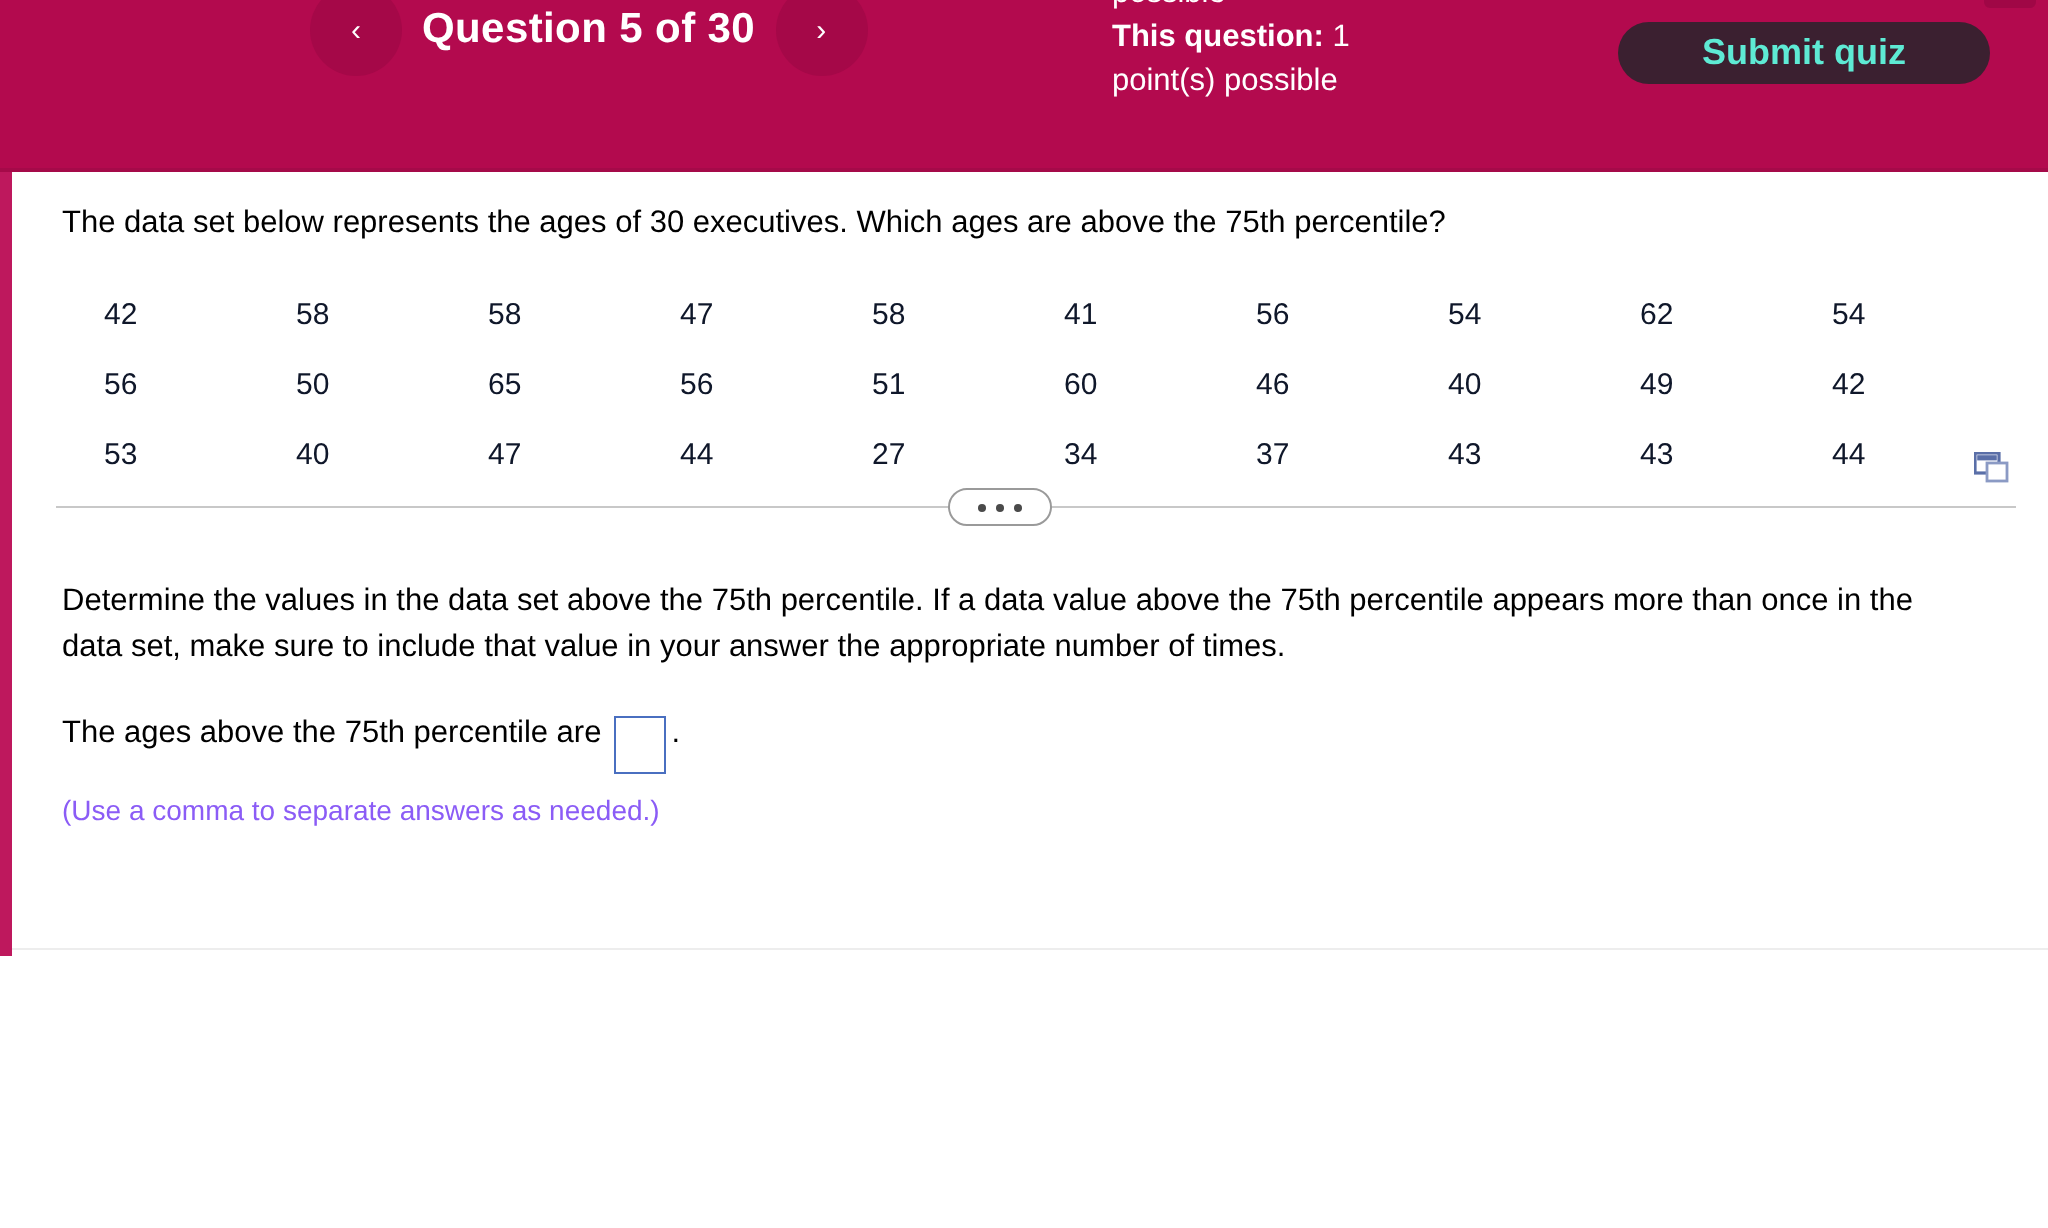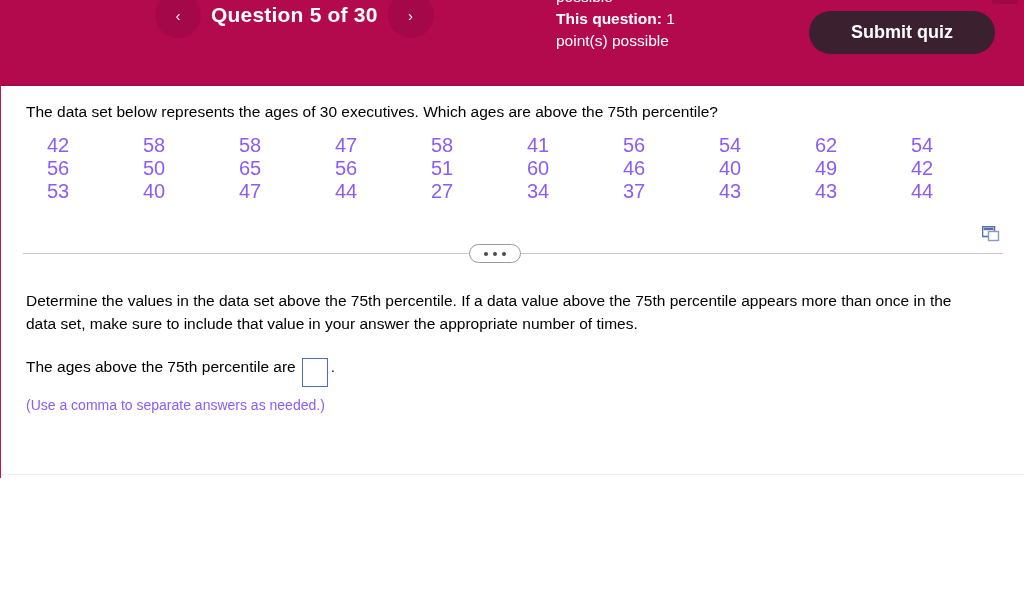--- a/index.html
+++ b/index.html
@@ -71,23 +71,23 @@
     font-size: 15.5px;
     line-height: 22px;
   }
   .points-clip { display: block; }
   .points-strong { font-weight: bold; }
 
   
   .submit-btn {
     position: absolute;
     right: 29px; top: 11px;
-    width: 186px; height: 43px;
+    width: 186px; height: 31px;
     background: #3b2030;
-    color: #ffffff;
+    color: #5eead4;
     border: none;
     border-radius: 24px;
     font-family: "Liberation Sans", sans-serif;
     font-size: 18px;
     font-weight: bold;
     cursor: pointer;
   }
 
   .corner-sliver {
     position: absolute;
@@ -98,43 +98,44 @@
     opacity: .85;
   }
 
   
   .body-area {
     position: absolute;
     top: 86px; left: 0;
     width: 1024px;
     height: 392px;
     background: #ffffff;
-    border-left: 1px solid #be185d;
+    border-left: 6px solid #be185d;
   }
 
   .prompt {
     position: absolute;
     left: 25px; top: 17px;
     font-size: 15.5px;
     color: #000000;
     white-space: nowrap;
   }
 
   
   .data-grid {
     position: absolute;
     left: 46px; top: 48px;
   }
   .data-row { display: flex; }
   .data-cell {
     width: 96px;
-    font-size: 20px;
-    color: #8b5cf6;
+    font-size: 15px;
+    color: #0f172a;
     line-height: 23px;
     text-align: left;
+    margin-top: 12px;
   }
 
   .popout-icon {
     position: absolute;
     left: 981px; top: 140px;
     width: 18px; height: 16px;
     cursor: pointer;
   }
 
   

